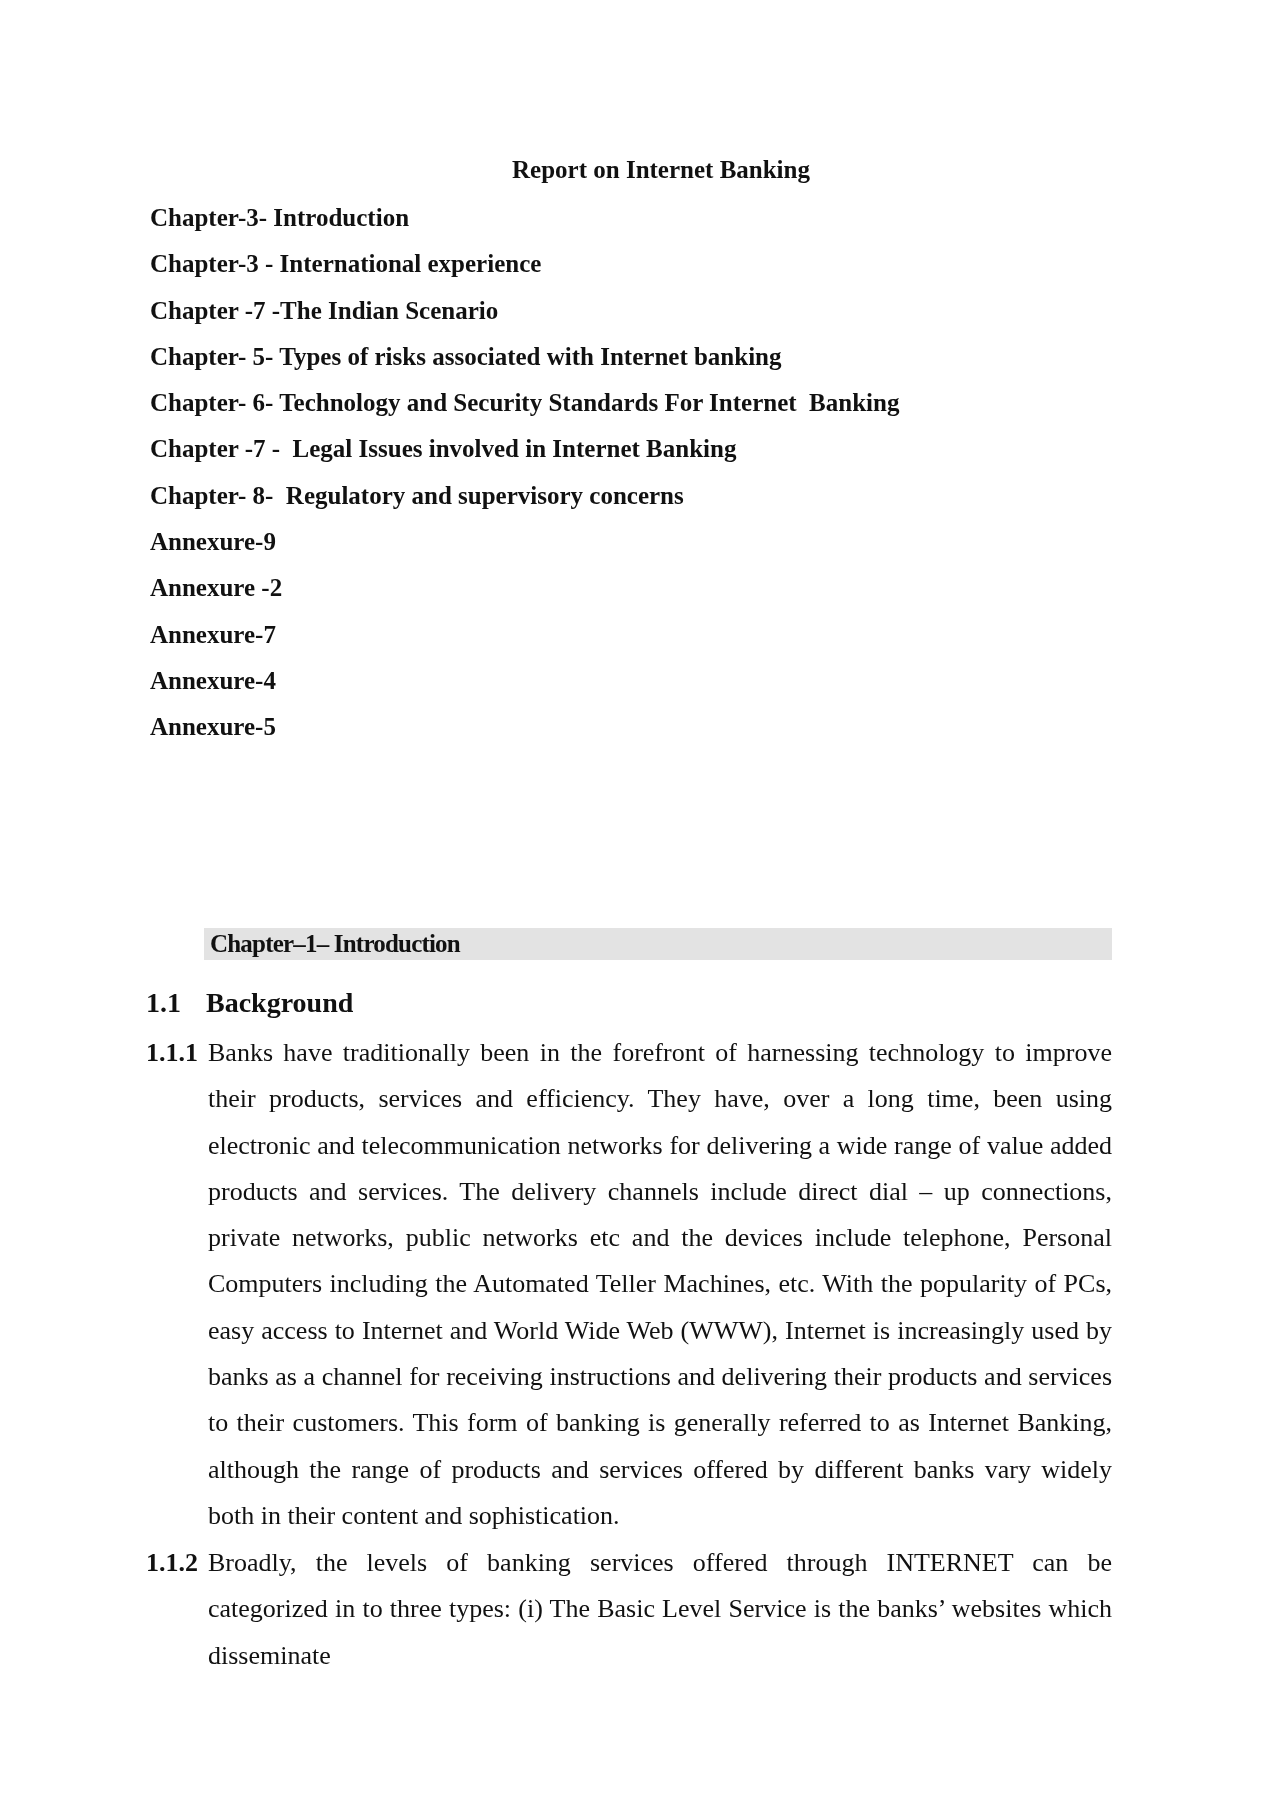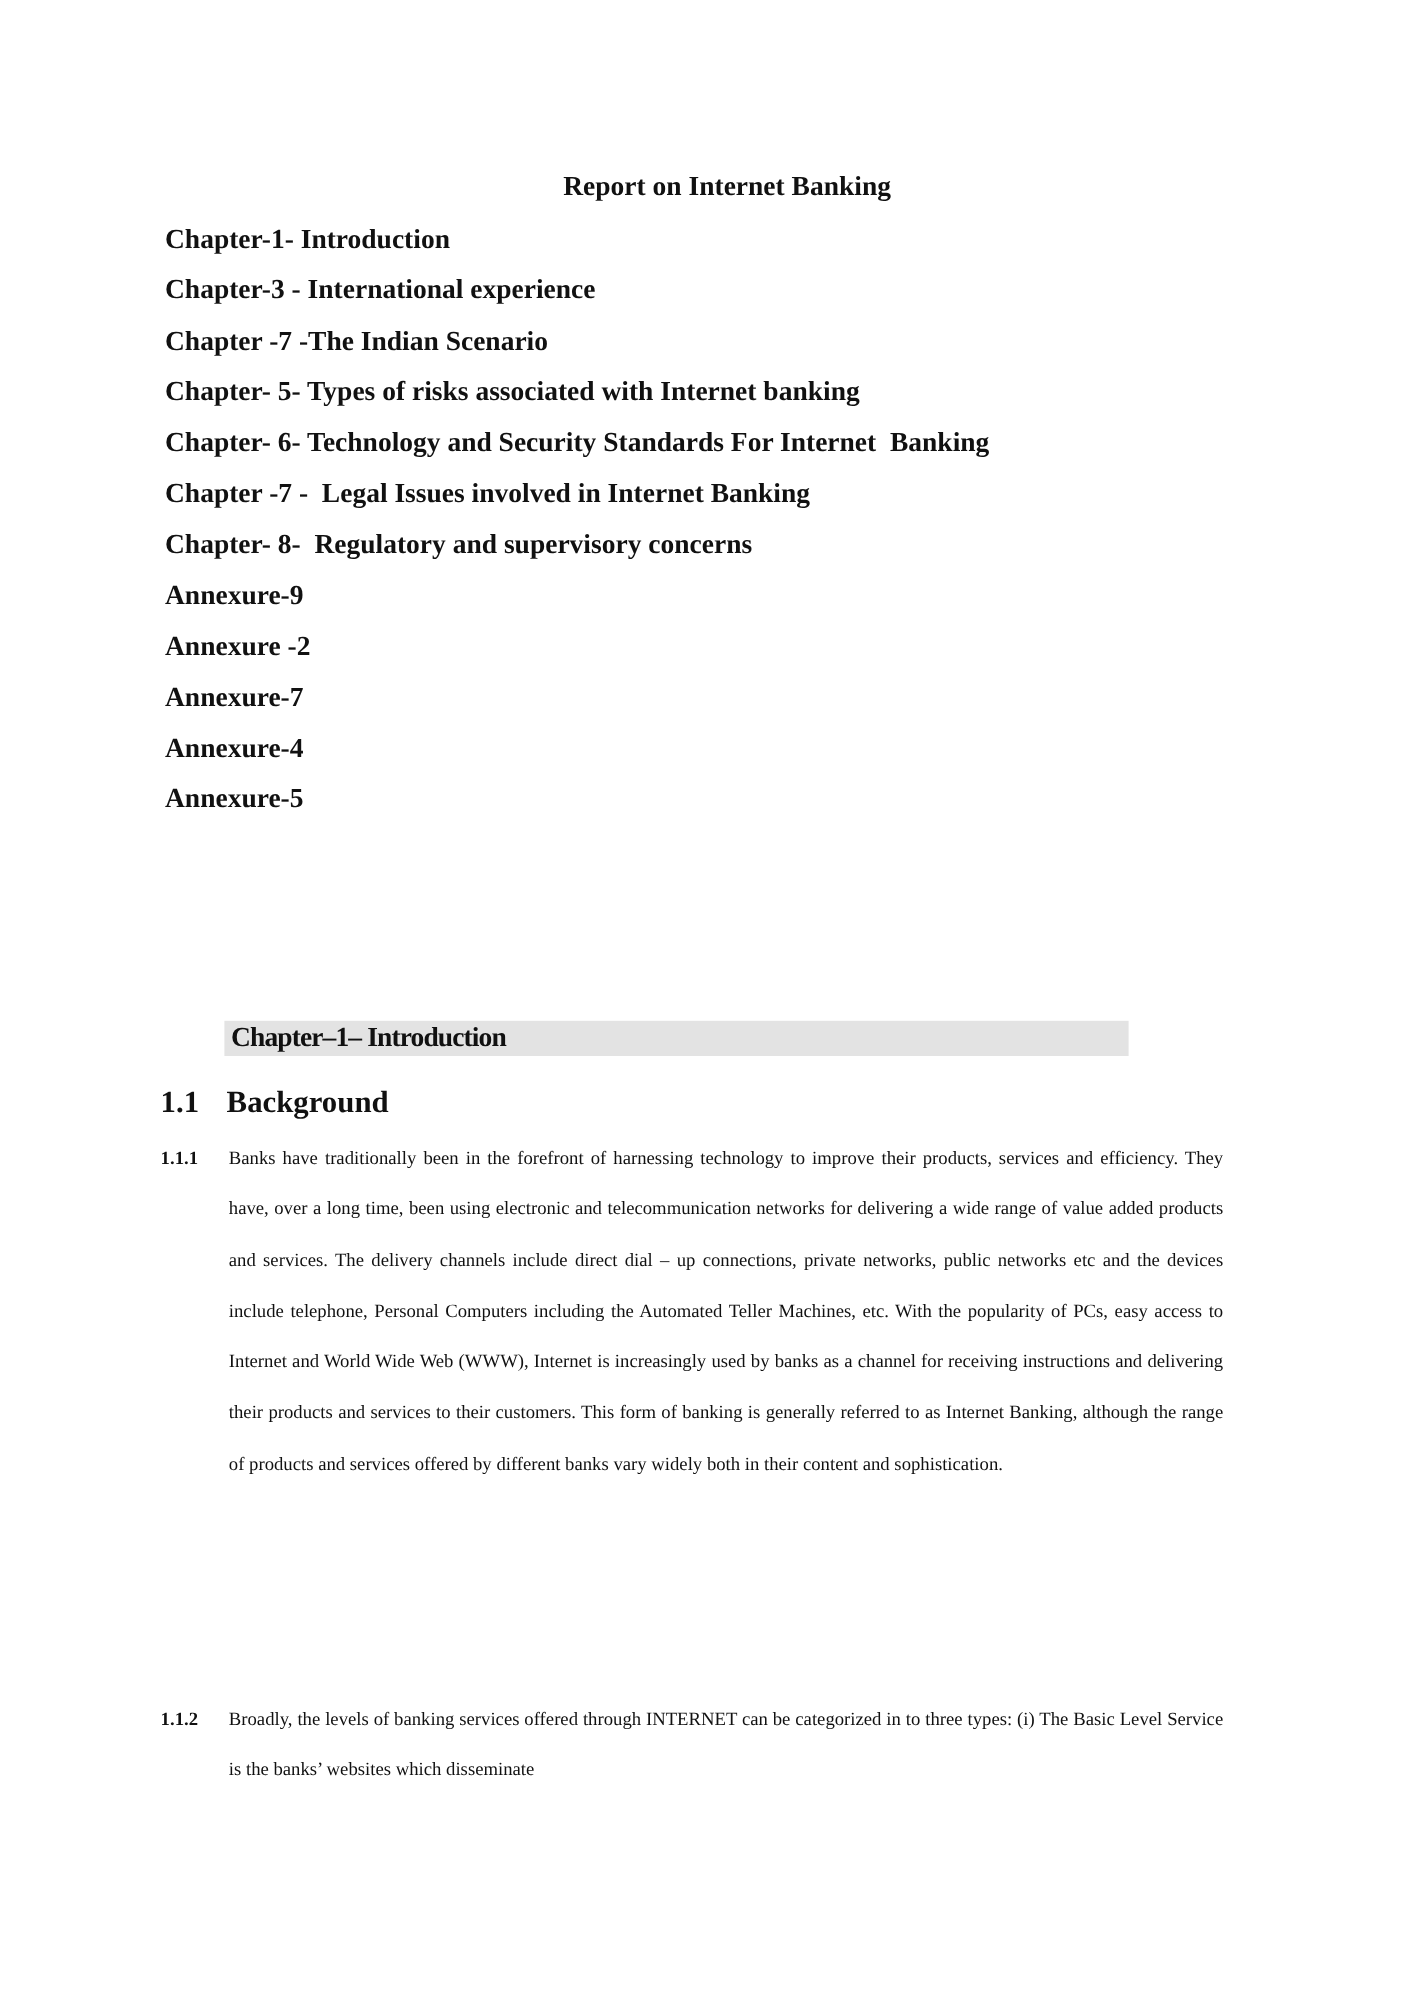--- a/index.html
+++ b/index.html
@@ -3,41 +3,41 @@
 <meta charset="utf-8">
 <style>
   html, body { margin: 0; padding: 0; background: #ffffff; }
   body { width: 1280px; height: 1811px; position: relative; overflow: hidden;
          font-family: "Liberation Serif", "DejaVu Serif", serif; color: #111; }
   .page { position: absolute; left: 0; top: 0; width: 1280px; height: 1811px; }
   .title { position: absolute; top: 156px; left: 0; width: 1322px; text-align: center;
            font-weight: bold; font-size: 25px; }
   .toc { position: absolute; top: 202px; left: 150px; margin: 0; padding: 0; list-style: none; }
   .toc li { font-weight: bold; font-size: 25px; height: 46.3px; line-height: 32px; white-space: pre; }
-  .band { position: absolute; top: 928px; left: 204px; width: 822px; height: 32px;
+  .band { position: absolute; top: 928px; left: 204px; width: 908px; height: 32px;
           background: #e3e3e3; }
   .band span { position: absolute; left: 6px; top: 2px; font-weight: bold; font-size: 25px;
                letter-spacing: -0.8px; line-height: 28px; }
   .h11 { position: absolute; top: 987px; left: 146px; font-weight: bold; font-size: 28px; white-space: pre; }
   .h11 .num { display: inline-block; width: 60px; }
-  .para { position: absolute; left: 146px; width: 966px; font-size: 17px; line-height: 46.3px; }
+  .para { position: absolute; left: 146px; width: 966px; font-size: 26px; line-height: 46.3px; }
   .para .num { position: absolute; left: 0; top: 0; font-weight: bold; }
   .para .text { display: block; margin-left: 62px; text-align: justify; text-align-last: left; }
   .p1 { top: 1030px; }
   .p2 { top: 1540px; }
   .p1 .text, .p2 .text { text-indent: 0; }
 </style>
 </head>
 <body>
 
 <div class="page">
   <div class="title">Report on Internet Banking</div>
 
   <ul class="toc">
-    <li>Chapter-1- Introduction</li>
+    <li>Chapter-3- Introduction</li>
     <li>Chapter-3 - International experience</li>
     <li>Chapter -7 -The Indian Scenario</li>
     <li>Chapter- 5- Types of risks associated with Internet banking</li>
     <li>Chapter- 6- Technology and Security Standards For Internet  Banking</li>
     <li>Chapter -7 -  Legal Issues involved in Internet Banking</li>
     <li>Chapter- 8-  Regulatory and supervisory concerns</li>
     <li>Annexure-9</li>
     <li>Annexure -2</li>
     <li>Annexure-7</li>
     <li>Annexure-4</li>

